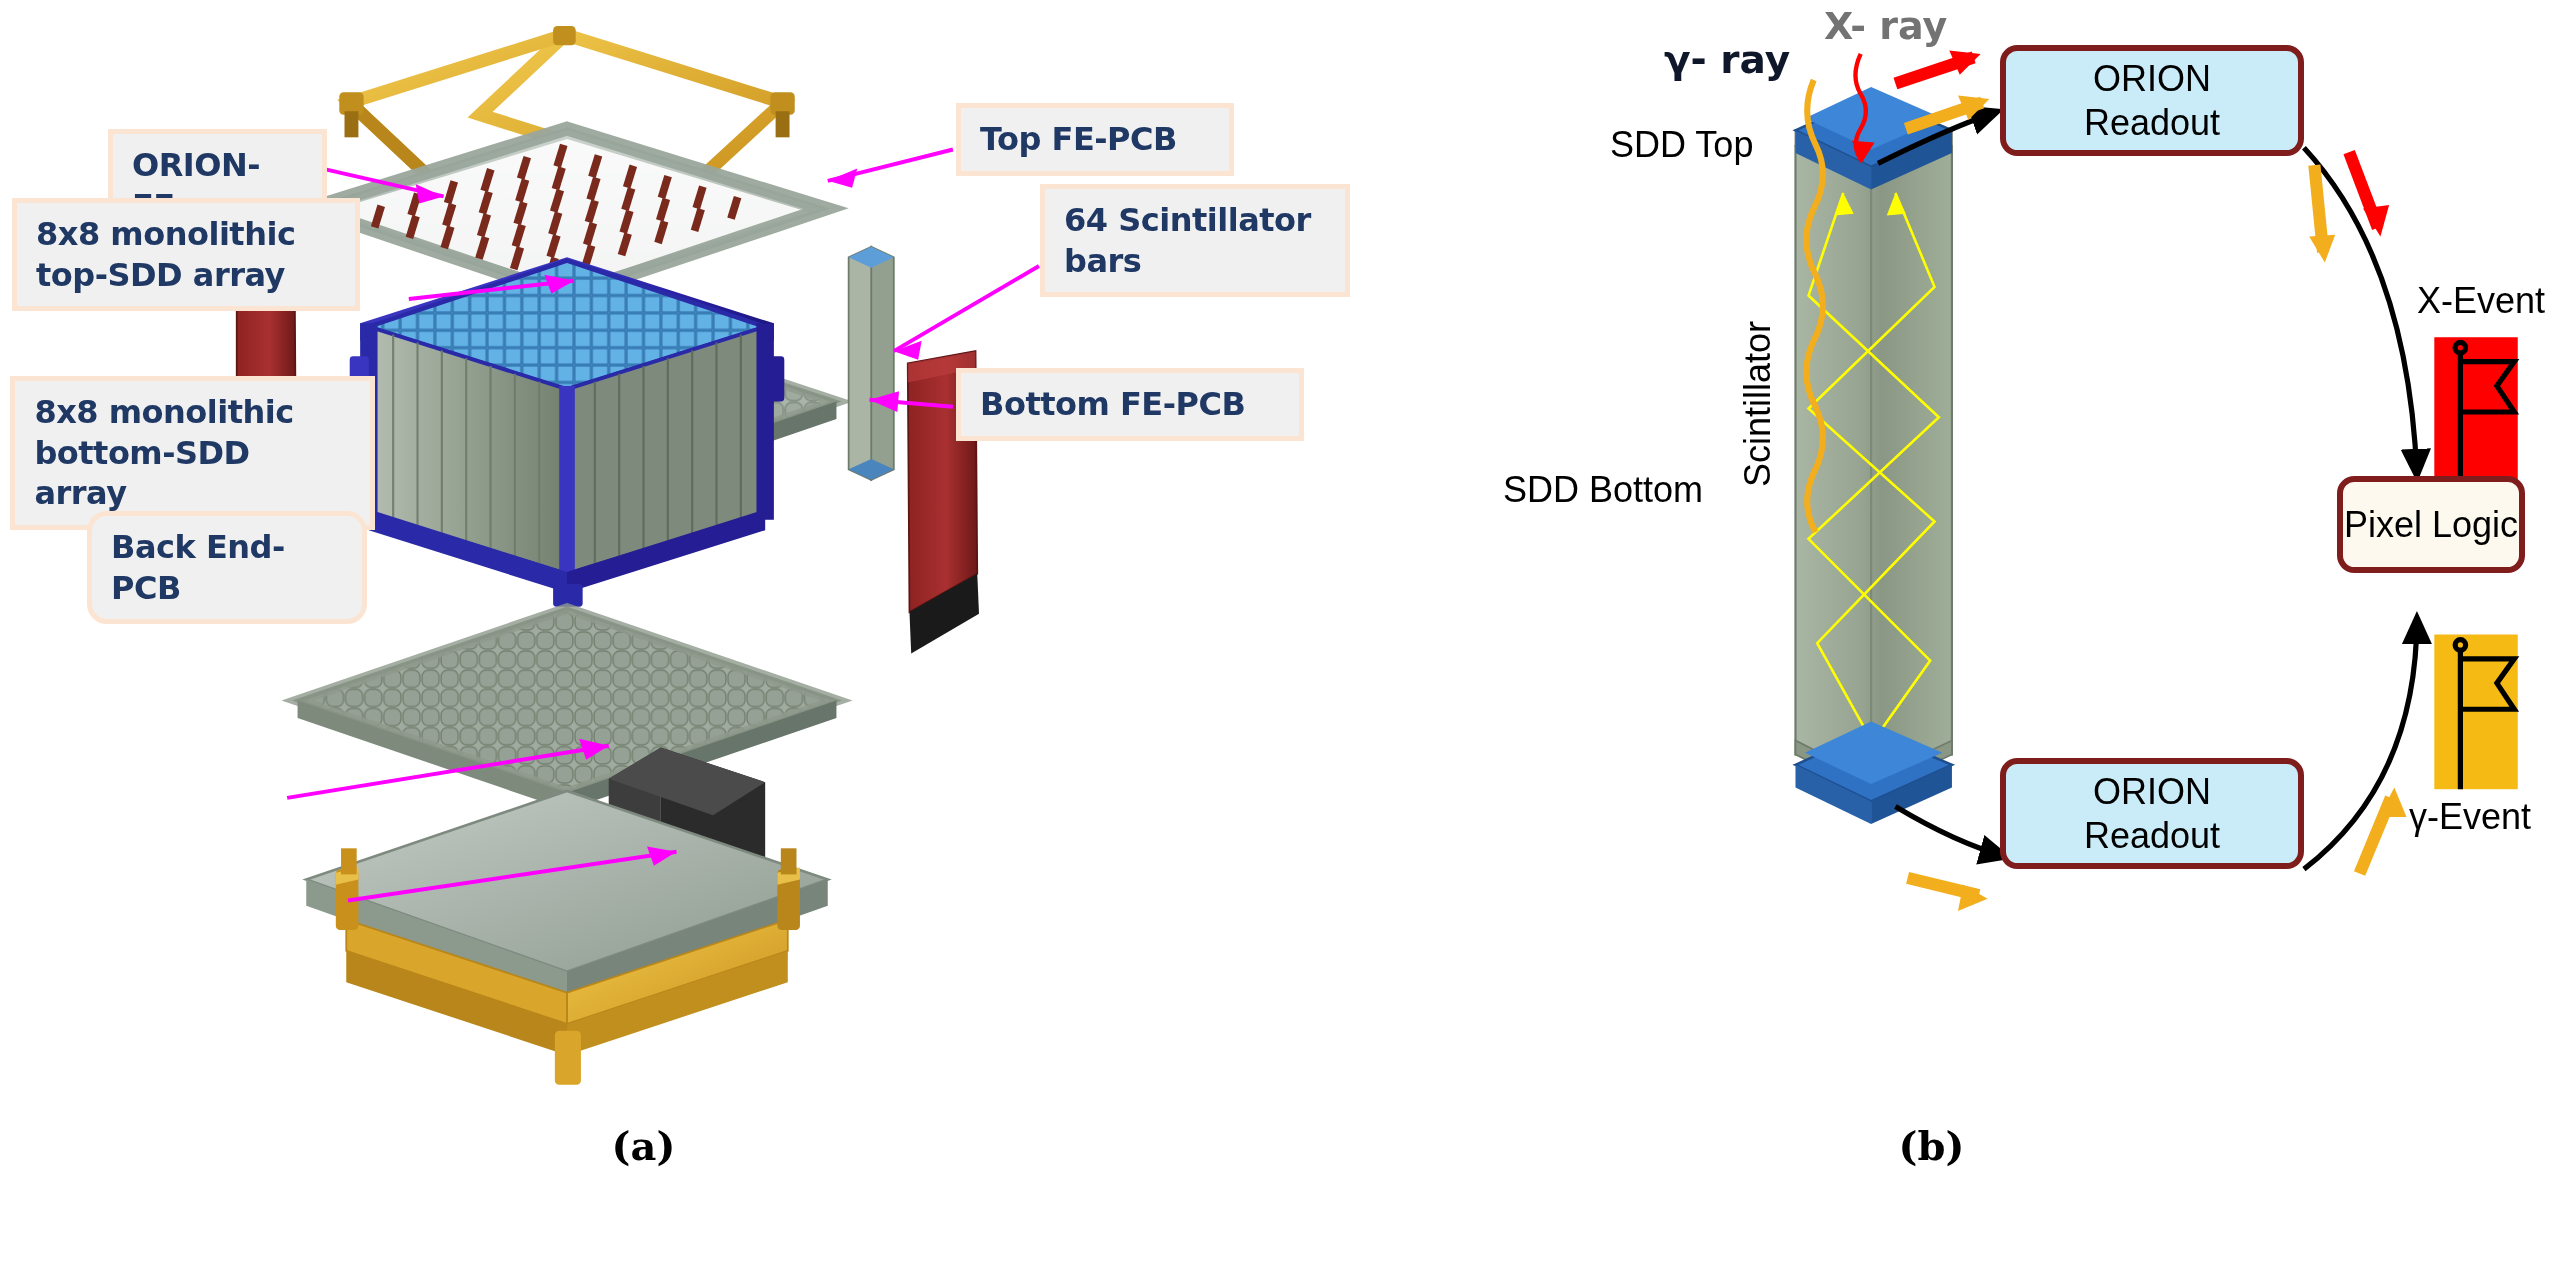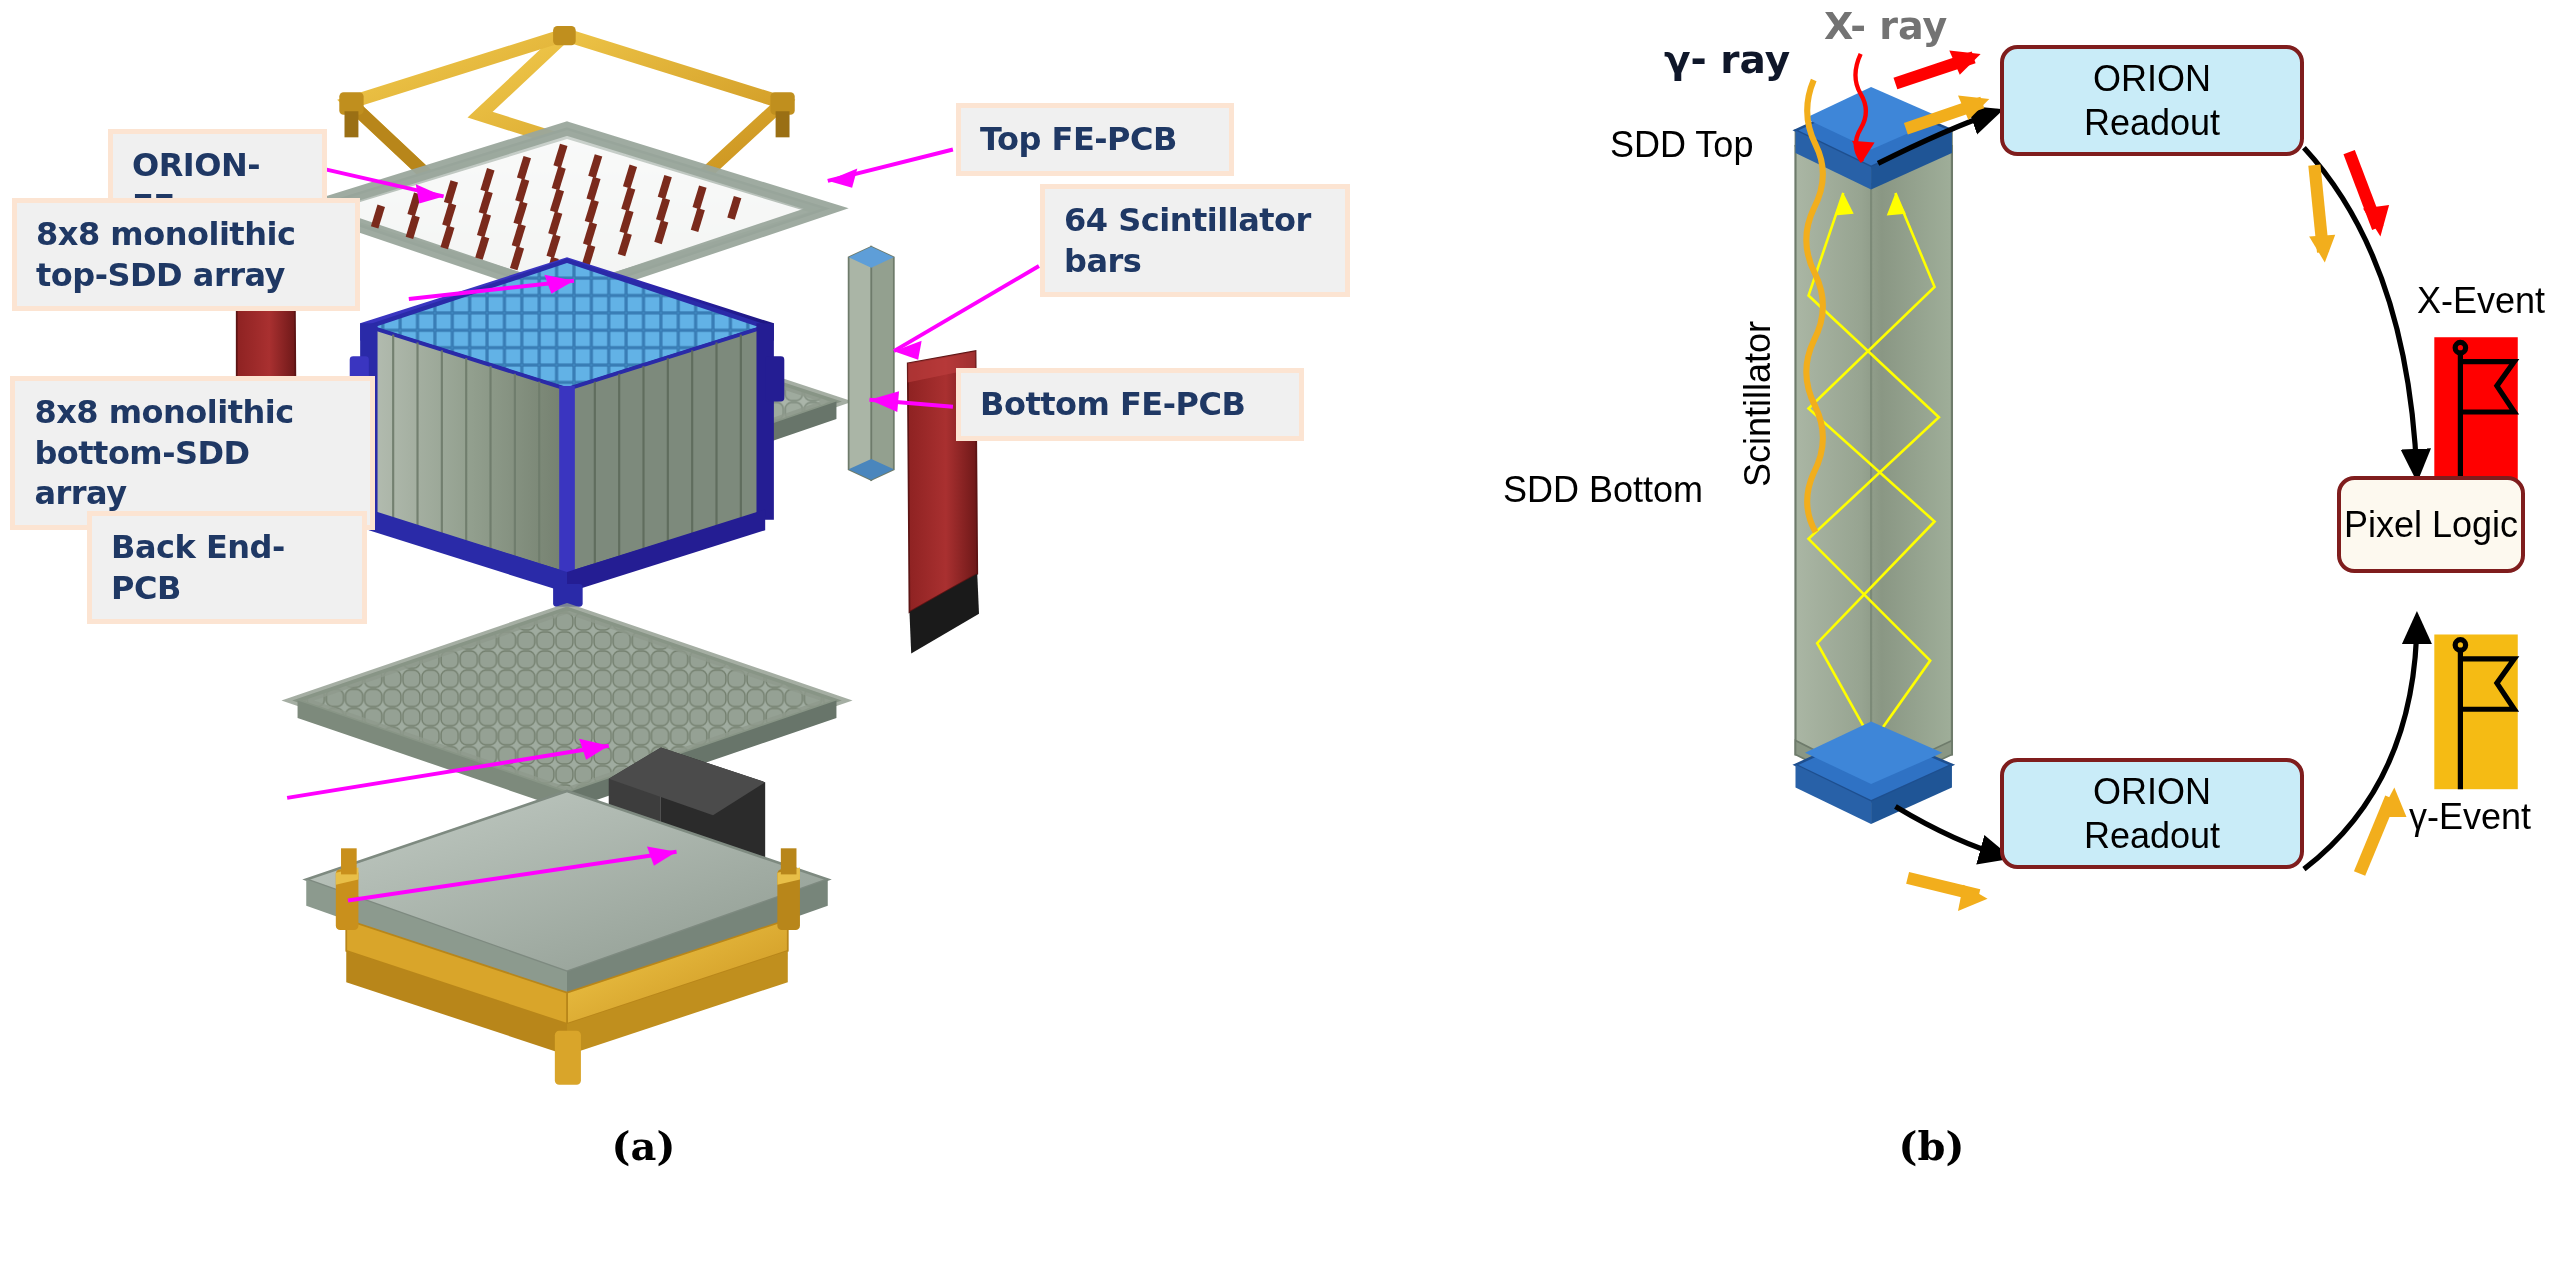--- a/index.html
+++ b/index.html
@@ -33,21 +33,21 @@
     font-family:"DejaVu Serif",serif;
     font-size:40px;
     color:#000;
     text-align:center;
   }
   .caption b{font-weight:bold;}
 
   
   .bbox{
     position:absolute;
-    border:4px solid #7f1d1d;
+    border:6px solid #7f1d1d;
     border-radius:17.4px;
     box-sizing:border-box;
     display:flex;
     flex-direction:column;
     align-items:center;
     justify-content:center;
     font-family:"Liberation Sans",sans-serif;
     font-size:36px;
     color:#000;
     line-height:1.22;
@@ -336,21 +336,21 @@
   <div class="callout" style="left:1040px;top:184px;width:310px;">64 Scintillator bars</div>
 
   <div class="callout" style="left:12px;top:198px;width:348px;">8x8 monolithic
 top-SDD array</div>
 
   <div class="callout" style="left:956px;top:351px;width:348px;margin-top:17px;">Bottom FE-PCB</div>
 
   <div class="callout" style="left:10.4px;top:376px;width:365px;">8x8 monolithic
 bottom-SDD array</div>
 
-  <div class="callout" style="left:87px;top:511px;width:280px;">Back End-PCB</div>
+  <div class="callout" style="left:87px;top:511px;width:280px;border-radius:20px;">Back End-PCB</div>
 
   <div class="caption" style="left:0;top:1122px;width:1287px;">
     <b>(a)</b>
   </div>
 </div>
 
 <div class="abs" style="left:1287px;top:0;width:1289px;height:1271px;">
 
   <svg class="abs" style="left:0;top:0;" width="1289" height="1156" viewBox="0 0 1483 1330">
     <defs>

